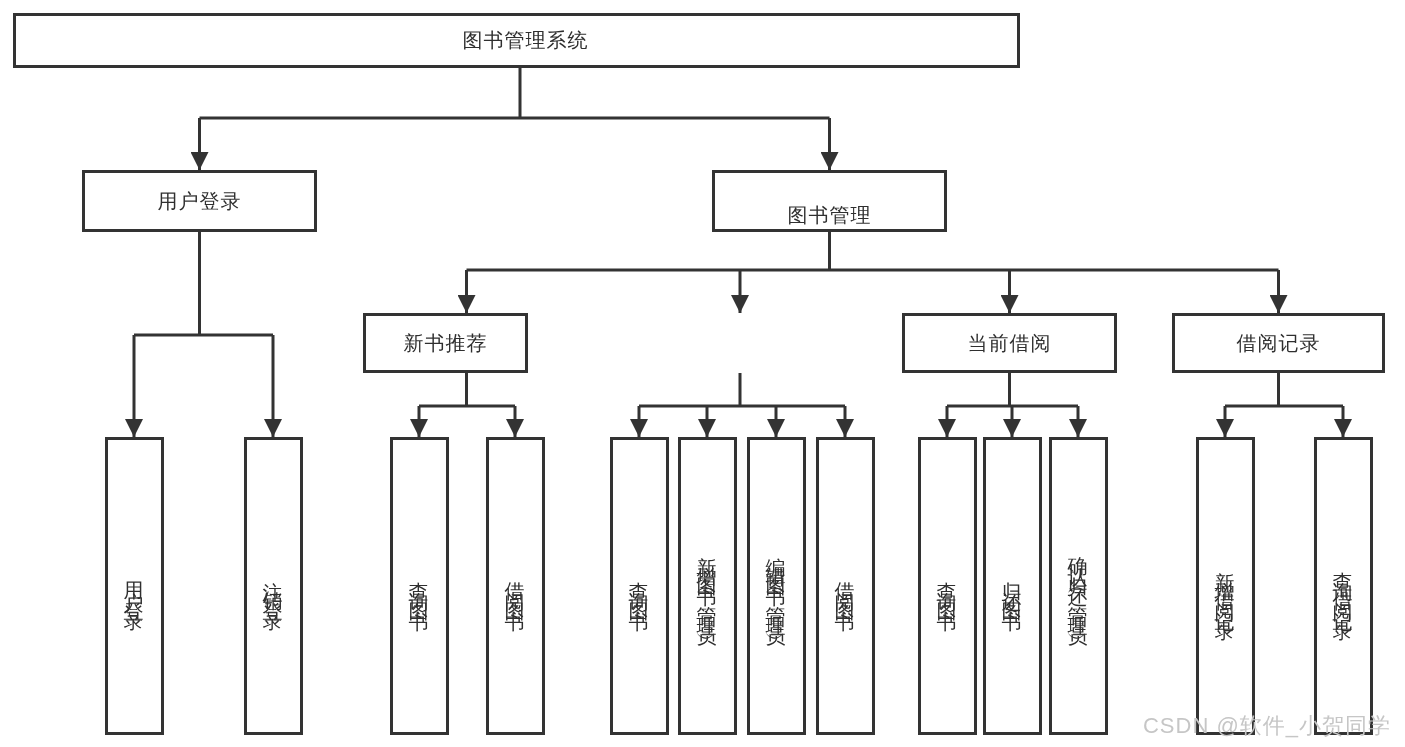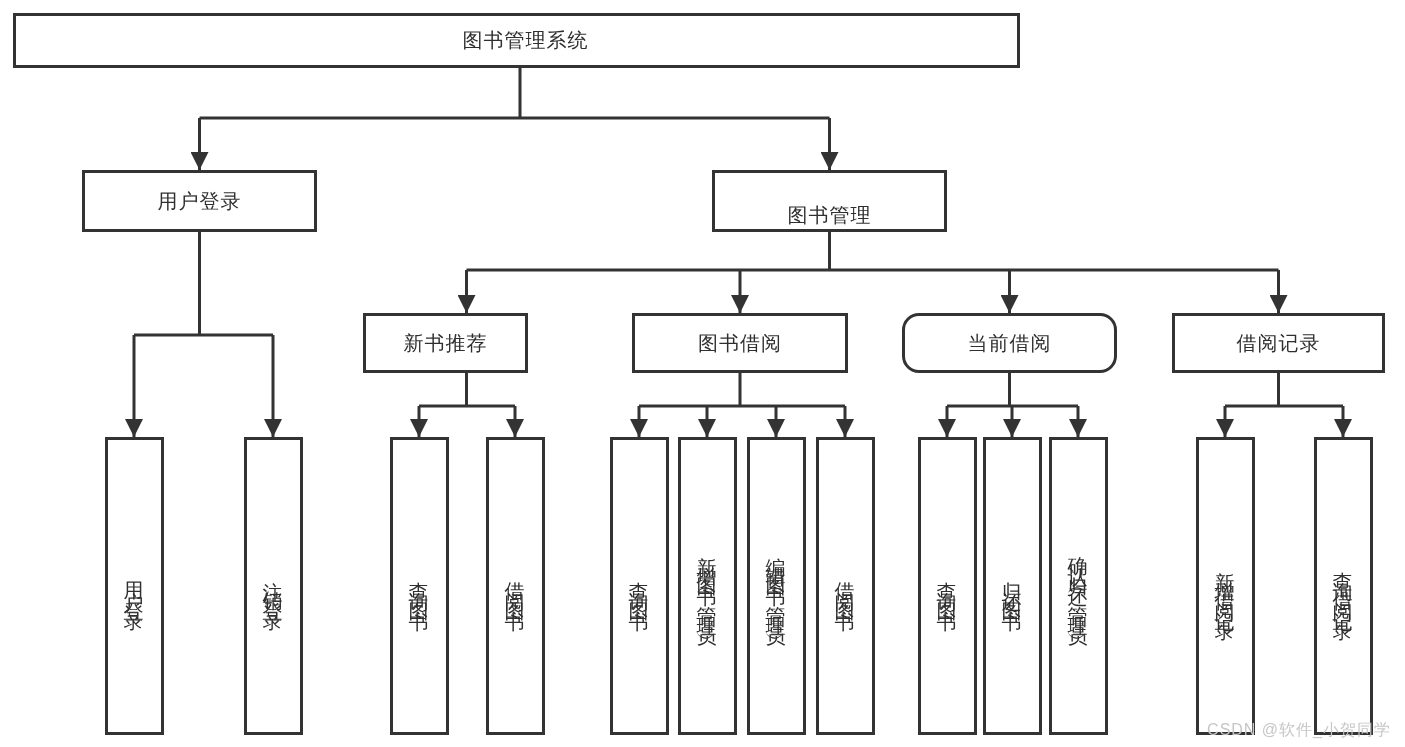--- a/index.html
+++ b/index.html
@@ -33,42 +33,42 @@
     white-space: nowrap;
   }
   
   .n-root   { left: 13px;   top: 13px;  width: 1007px; height: 55px; padding-left: 18px; }
   
   .n-login  { left: 82px;   top: 170px; width: 235px;  height: 62px; }
   .n-mgmt   { left: 712px;  top: 170px; width: 235px;  height: 62px; align-items: flex-end; }
   
   .n-rec    { left: 363px;  top: 313px; width: 165px;  height: 60px; }
   .n-borrow { left: 632px;  top: 313px; width: 216px;  height: 60px; }
-  .n-cur    { left: 902px;  top: 313px; width: 215px;  height: 60px; border-radius: 17px; }
+  .n-cur    { left: 902px;  top: 313px; width: 215px;  height: 60px; }
   .n-rect   { left: 1172px; top: 313px; width: 213px;  height: 60px; align-items: center; }
   
   .leaf     { top: 437px; width: 59px; height: 298px; }
   .l-1  { left: 104.5px; }
   .l-2  { left: 243.5px; }
   .l-3  { left: 389.5px; }
   .l-4  { left: 485.5px; }
   .l-5  { left: 609.5px; }
   .l-6  { left: 677.5px; }
   .l-7  { left: 746.5px; }
   .l-8  { left: 815.5px; }
   .l-9  { left: 917.5px; }
   .l-10 { left: 982.5px; }
   .l-11 { left: 1048.5px; }
   .l-12 { left: 1195.5px; }
   .l-13 { left: 1313.5px; }
   .watermark {
     position: absolute;
     right: 14px;
     bottom: 6px;
-    font-size: 16px;
+    font-size: 22px;
     color: #c6c6c6;
     letter-spacing: 1px;
     white-space: nowrap;
     z-index: 5;
   }
 </style>
 </head>
 <body>
 
 <div class="stage">
@@ -117,23 +117,20 @@
   <div class="box n-login">
     <span class="h-label">用户登录</span>
   </div>
   <div class="box n-mgmt">
     <span class="h-label">图书管理</span>
   </div>
 
   <div class="box n-rec">
     <span class="h-label">新书推荐</span>
   </div>
-  <div class="box n-borrow">
-    <span class="h-label">图书借阅</span>
-  </div>
   <div class="box n-cur">
     <span class="h-label">当前借阅</span>
   </div>
   <div class="box n-rect">
     <span class="h-label">借阅记录</span>
   </div>
 
   <div class="box leaf l-1">
     <span class="v-label">用户登录</span>
   </div>

